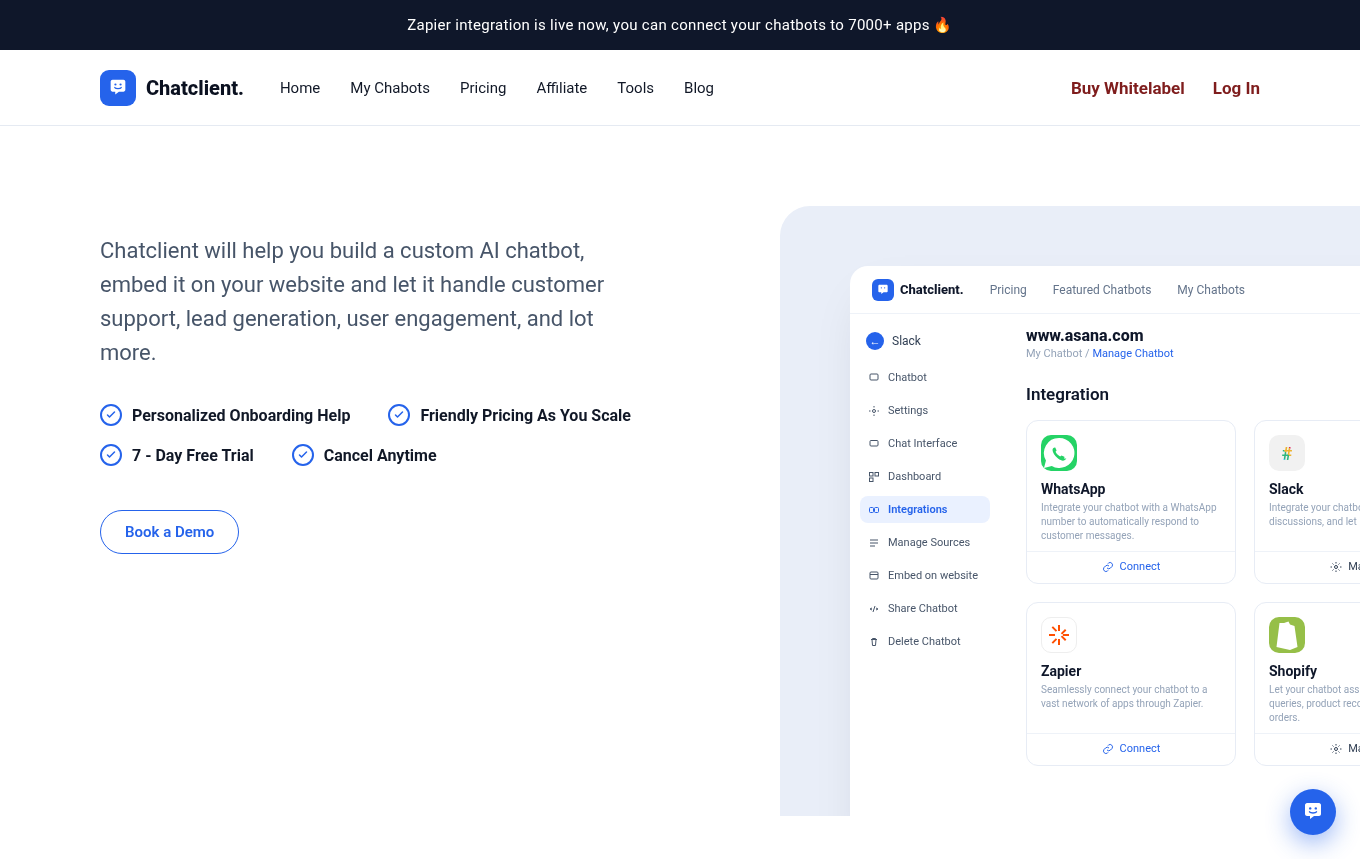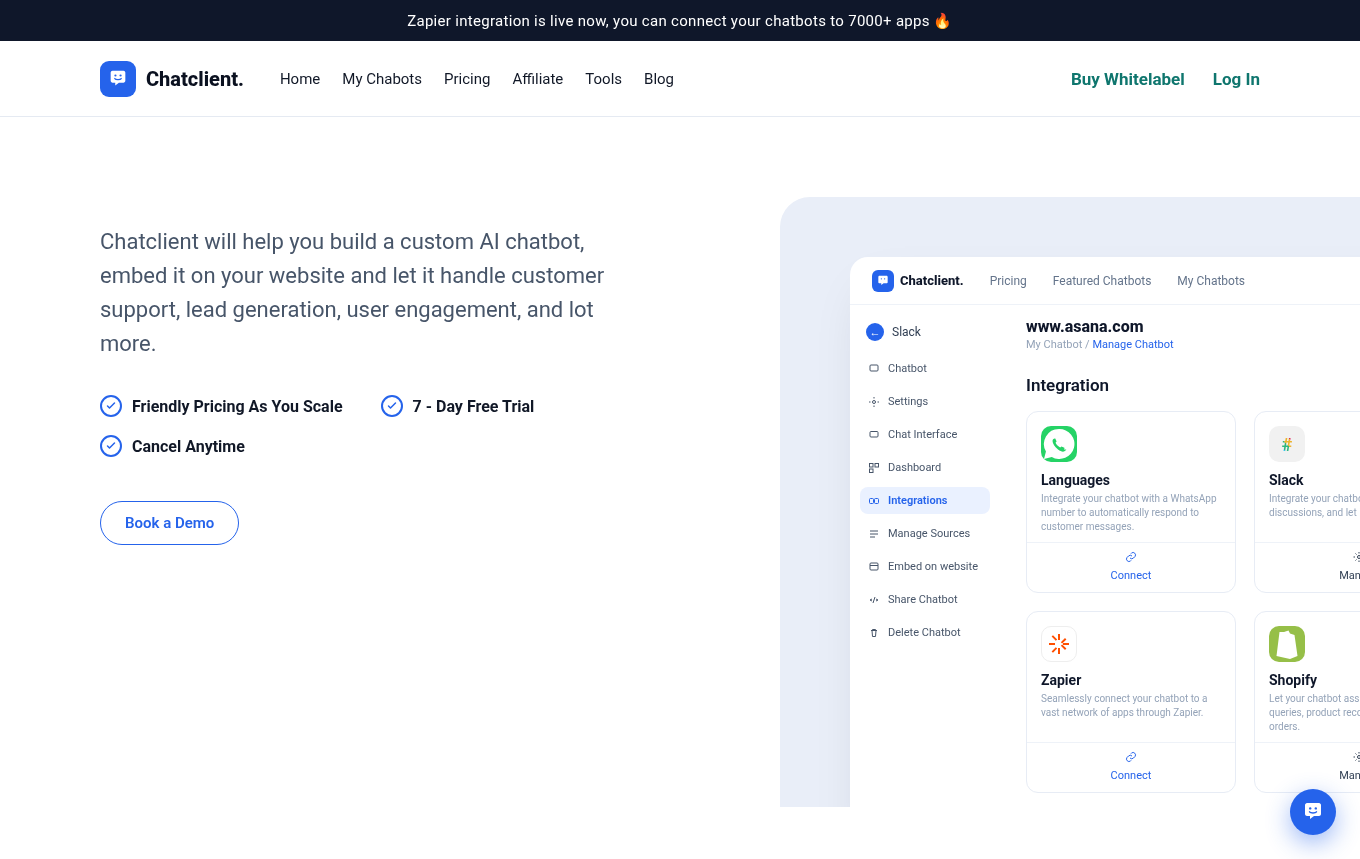--- a/index.html
+++ b/index.html
@@ -9,41 +9,41 @@
     --text:#1a1a1a;
     --muted:#475569;
     --border:#e5eaf2;
   }
   *{box-sizing:border-box;margin:0;padding:0;font-family:"Segoe UI",Roboto,Helvetica,Arial,sans-serif;}
   body{width:1360px;height:859px;overflow:hidden;background:#fff;color:var(--text);}
   a{text-decoration:none;color:inherit;}
 
   
   .announce{
-    height:41px;background:var(--navy);color:#fff;display:flex;align-items:center;justify-content:center;
+    height:50px;background:var(--navy);color:#fff;display:flex;align-items:center;justify-content:center;
     font-size:15px;letter-spacing:.3px;
   }
 
   
   header.site{
     height:76px;border-bottom:1px solid var(--border);
     display:flex;align-items:center;padding:0 100px;justify-content:space-between;
   }
   .brand{display:flex;align-items:center;gap:10px;}
   .brand-logo{
     width:36px;height:36px;background:var(--blue);border-radius:9px;
     display:flex;align-items:center;justify-content:center;
   }
   .brand-logo svg{width:22px;height:22px;}
   .brand-name{font-weight:800;font-size:20px;color:#0b1120;}
-  nav.main-nav{display:flex;gap:22px;margin-left:36px;}
+  nav.main-nav{display:flex;gap:30px;margin-left:36px;}
   nav.main-nav a{font-size:15px;color:#111827;}
   .hdr-left{display:flex;align-items:center;}
   .hdr-right{display:flex;align-items:center;gap:28px;}
-  .hdr-right .link{font-size:17px;font-weight:700;color:#0f766e;}
+  .hdr-right .link{font-size:17px;font-weight:700;color:#7f1d1d;}
   .btn-primary{
     background:var(--blue);color:#fff;border:none;border-radius:24px;
     padding:12px 24px;font-size:15px;font-weight:600;cursor:pointer;
   }
 
   
   .hero{display:flex;padding:80px 0 0 100px;gap:40px;align-items:flex-start;}
   .hero-left{width:640px;flex-shrink:0;}
   h1.hero-title{
     font-size:64px;line-height:1.25;font-weight:800;color:#1a1a1a;
@@ -115,21 +115,21 @@
     width:36px;height:36px;border-radius:10px;display:flex;align-items:center;justify-content:center;margin-bottom:10px;font-size:18px;color:#fff;
   }
   .wa{background:#25d366;} .sl{background:#f1f1f1;color:#111;} .zp{background:#fff;border:1px solid #eee;} .sh{background:#96bf48;}
   .sl span{font-weight:800;font-size:18px;
     background:linear-gradient(45deg,#36c5f0 25%,#2eb67d 25% 50%,#ecb22e 50% 75%,#e01e5a 75%);
     -webkit-background-clip:text;background-clip:text;color:transparent;}
   .card h4{font-size:14px;font-weight:700;color:#0f172a;margin-bottom:4px;}
   .card p{font-size:10px;color:#94a3b8;line-height:1.4;flex:1;}
   .card .foot{
     border-top:1px solid #eef2f8;margin:8px -14px 0;padding-top:8px;text-align:center;
-    font-size:11px;color:var(--blue);display:flex;align-items:center;justify-content:center;gap:6px;flex-direction:column;
+    font-size:11px;color:var(--blue);display:flex;align-items:center;justify-content:center;gap:6px;
   }
   .card .foot.manage{color:#334155;}
   .foot svg{width:12px;height:12px;}
   .zp .zstar{width:24px;height:24px;}
 
   
   .chat-fab{
     position:fixed;right:24px;bottom:24px;width:46px;height:46px;border-radius:50%;
     background:var(--blue);display:flex;align-items:center;justify-content:center;
     box-shadow:0 8px 24px rgba(37,99,235,.45);cursor:pointer;
@@ -175,20 +175,28 @@
   <div class="hero-left">
     <p class="hero-sub">Chatclient will help you build a custom AI chatbot, embed it on your website and let it handle customer support, lead generation, user engagement, and lot more.</p>
 
     <ul class="benefits">
       <li>
         <span class="check-ico">
             <svg viewBox="0 0 24 24" fill="none">
               <path d="M5 12l4 4L19 6" stroke="currentColor" stroke-width="3" stroke-linecap="round" stroke-linejoin="round"></path>
             </svg>
           </span>
+        <span>Personalized Onboarding Help</span>
+      </li>
+      <li>
+        <span class="check-ico">
+            <svg viewBox="0 0 24 24" fill="none">
+              <path d="M5 12l4 4L19 6" stroke="currentColor" stroke-width="3" stroke-linecap="round" stroke-linejoin="round"></path>
+            </svg>
+          </span>
         <span>Friendly Pricing As You Scale</span>
       </li>
       <li>
         <span class="check-ico">
             <svg viewBox="0 0 24 24" fill="none">
               <path d="M5 12l4 4L19 6" stroke="currentColor" stroke-width="3" stroke-linecap="round" stroke-linejoin="round"></path>
             </svg>
           </span>
         <span>7 - Day Free Trial</span>
       </li>
@@ -300,21 +308,21 @@
             </div>
           </div>
           <div class="integ-title">Integration</div>
           <div class="cards">
             <div class="card">
               <div class="app-ico wa">
                   <svg viewBox="0 0 24 24" fill="#fff">
                     <path d="M12 2a10 10 0 0 0-8.7 15L2 22l5.2-1.4A10 10 0 1 0 12 2zm4.9 13.7c-.3.8-1.5 1.4-2.3 1.4-1.6 0-4.9-2.2-6.4-5.3-.6-1.2-.7-2.4-.1-3 .4-.4 1-.5 1.4-.4l.9 2-.7.8c.6 1.3 1.8 2.5 3.1 3.1l.8-.7 2 .9c.1.4 0 1-.7 1.2z"></path>
                   </svg>
                 </div>
-              <h4>Languages</h4>
+              <h4>WhatsApp</h4>
               <p>Integrate your chatbot with a WhatsApp number to automatically respond to customer messages.</p>
               <div class="foot">
                 <svg viewBox="0 0 24 24" fill="none" stroke="#2563eb" stroke-width="2">
                     <path d="M10 14a5 5 0 0 0 7 0l3-3a5 5 0 0 0-7-7l-1 1M14 10a5 5 0 0 0-7 0l-3 3a5 5 0 0 0 7 7l1-1"></path>
                   </svg>
                 <span>Connect</span>
               </div>
             </div>
             <div class="card">
               <div class="app-ico sl">

